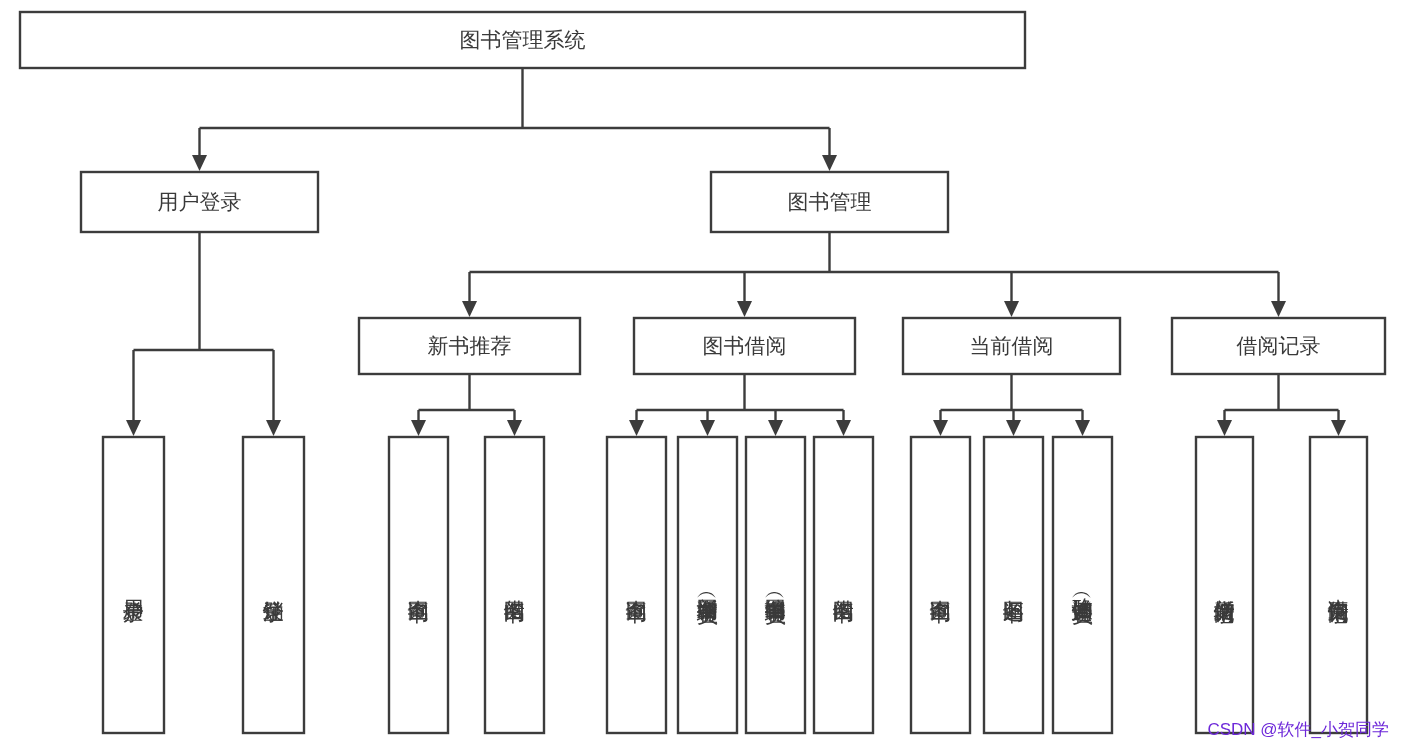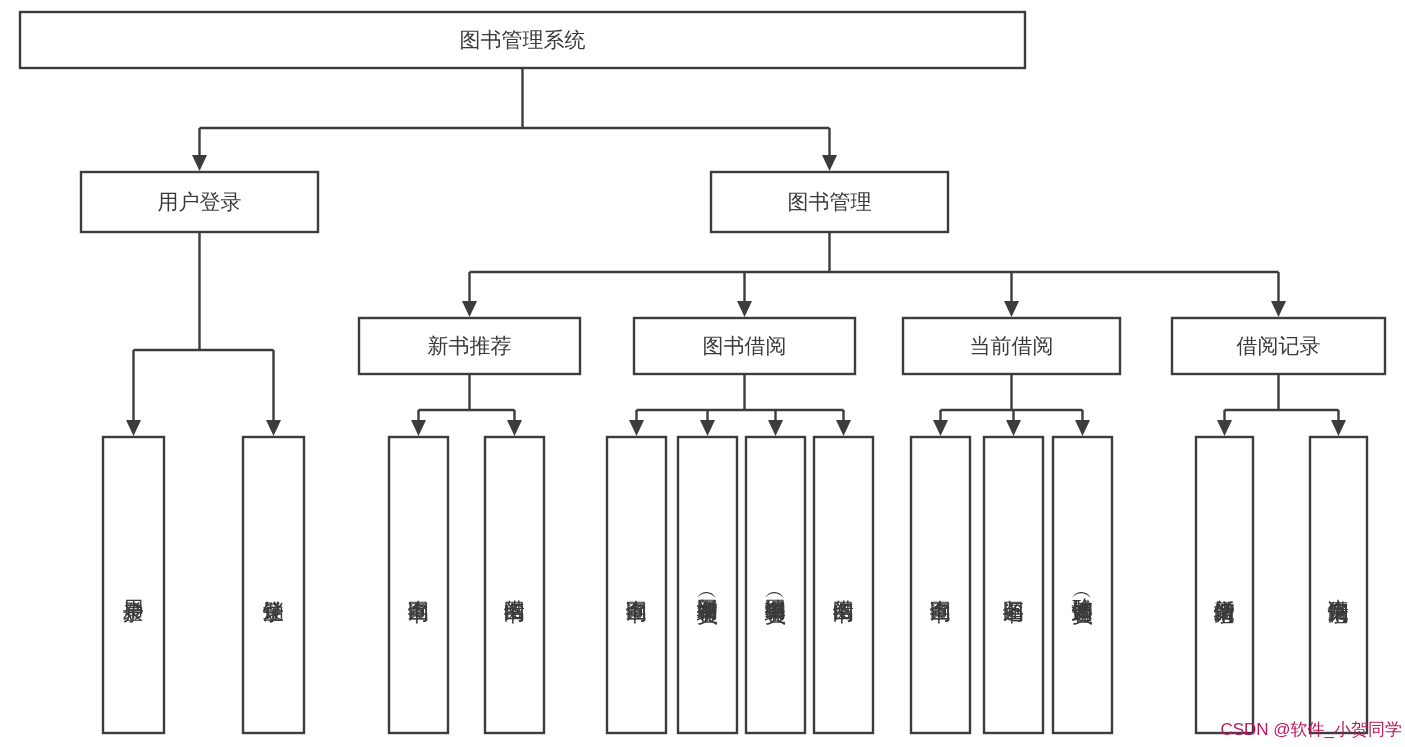--- a/index.html
+++ b/index.html
@@ -59,25 +59,25 @@
     text-orientation: upright;
     font-family: "Liberation Sans", "DejaVu Sans", sans-serif;
     font-size: 21px;
     line-height: 1.22;
     color: #3a3a3a;
     letter-spacing: 1px;
     white-space: nowrap;
   }
   .watermark {
     position: absolute;
-    right: 3px;
+    right: 16px;
     bottom: 6px;
     font-family: "Liberation Sans", "DejaVu Sans", sans-serif;
     font-size: 17px;
-    color: #be185d;
+    color: #6d28d9;
     white-space: nowrap;
   }
 </style>
 </head>
 <body>
 
 <div id="stage">
 
   <svg id="diagram-svg" viewBox="0 0 1405 747">
     <g id="connectors-layer">

